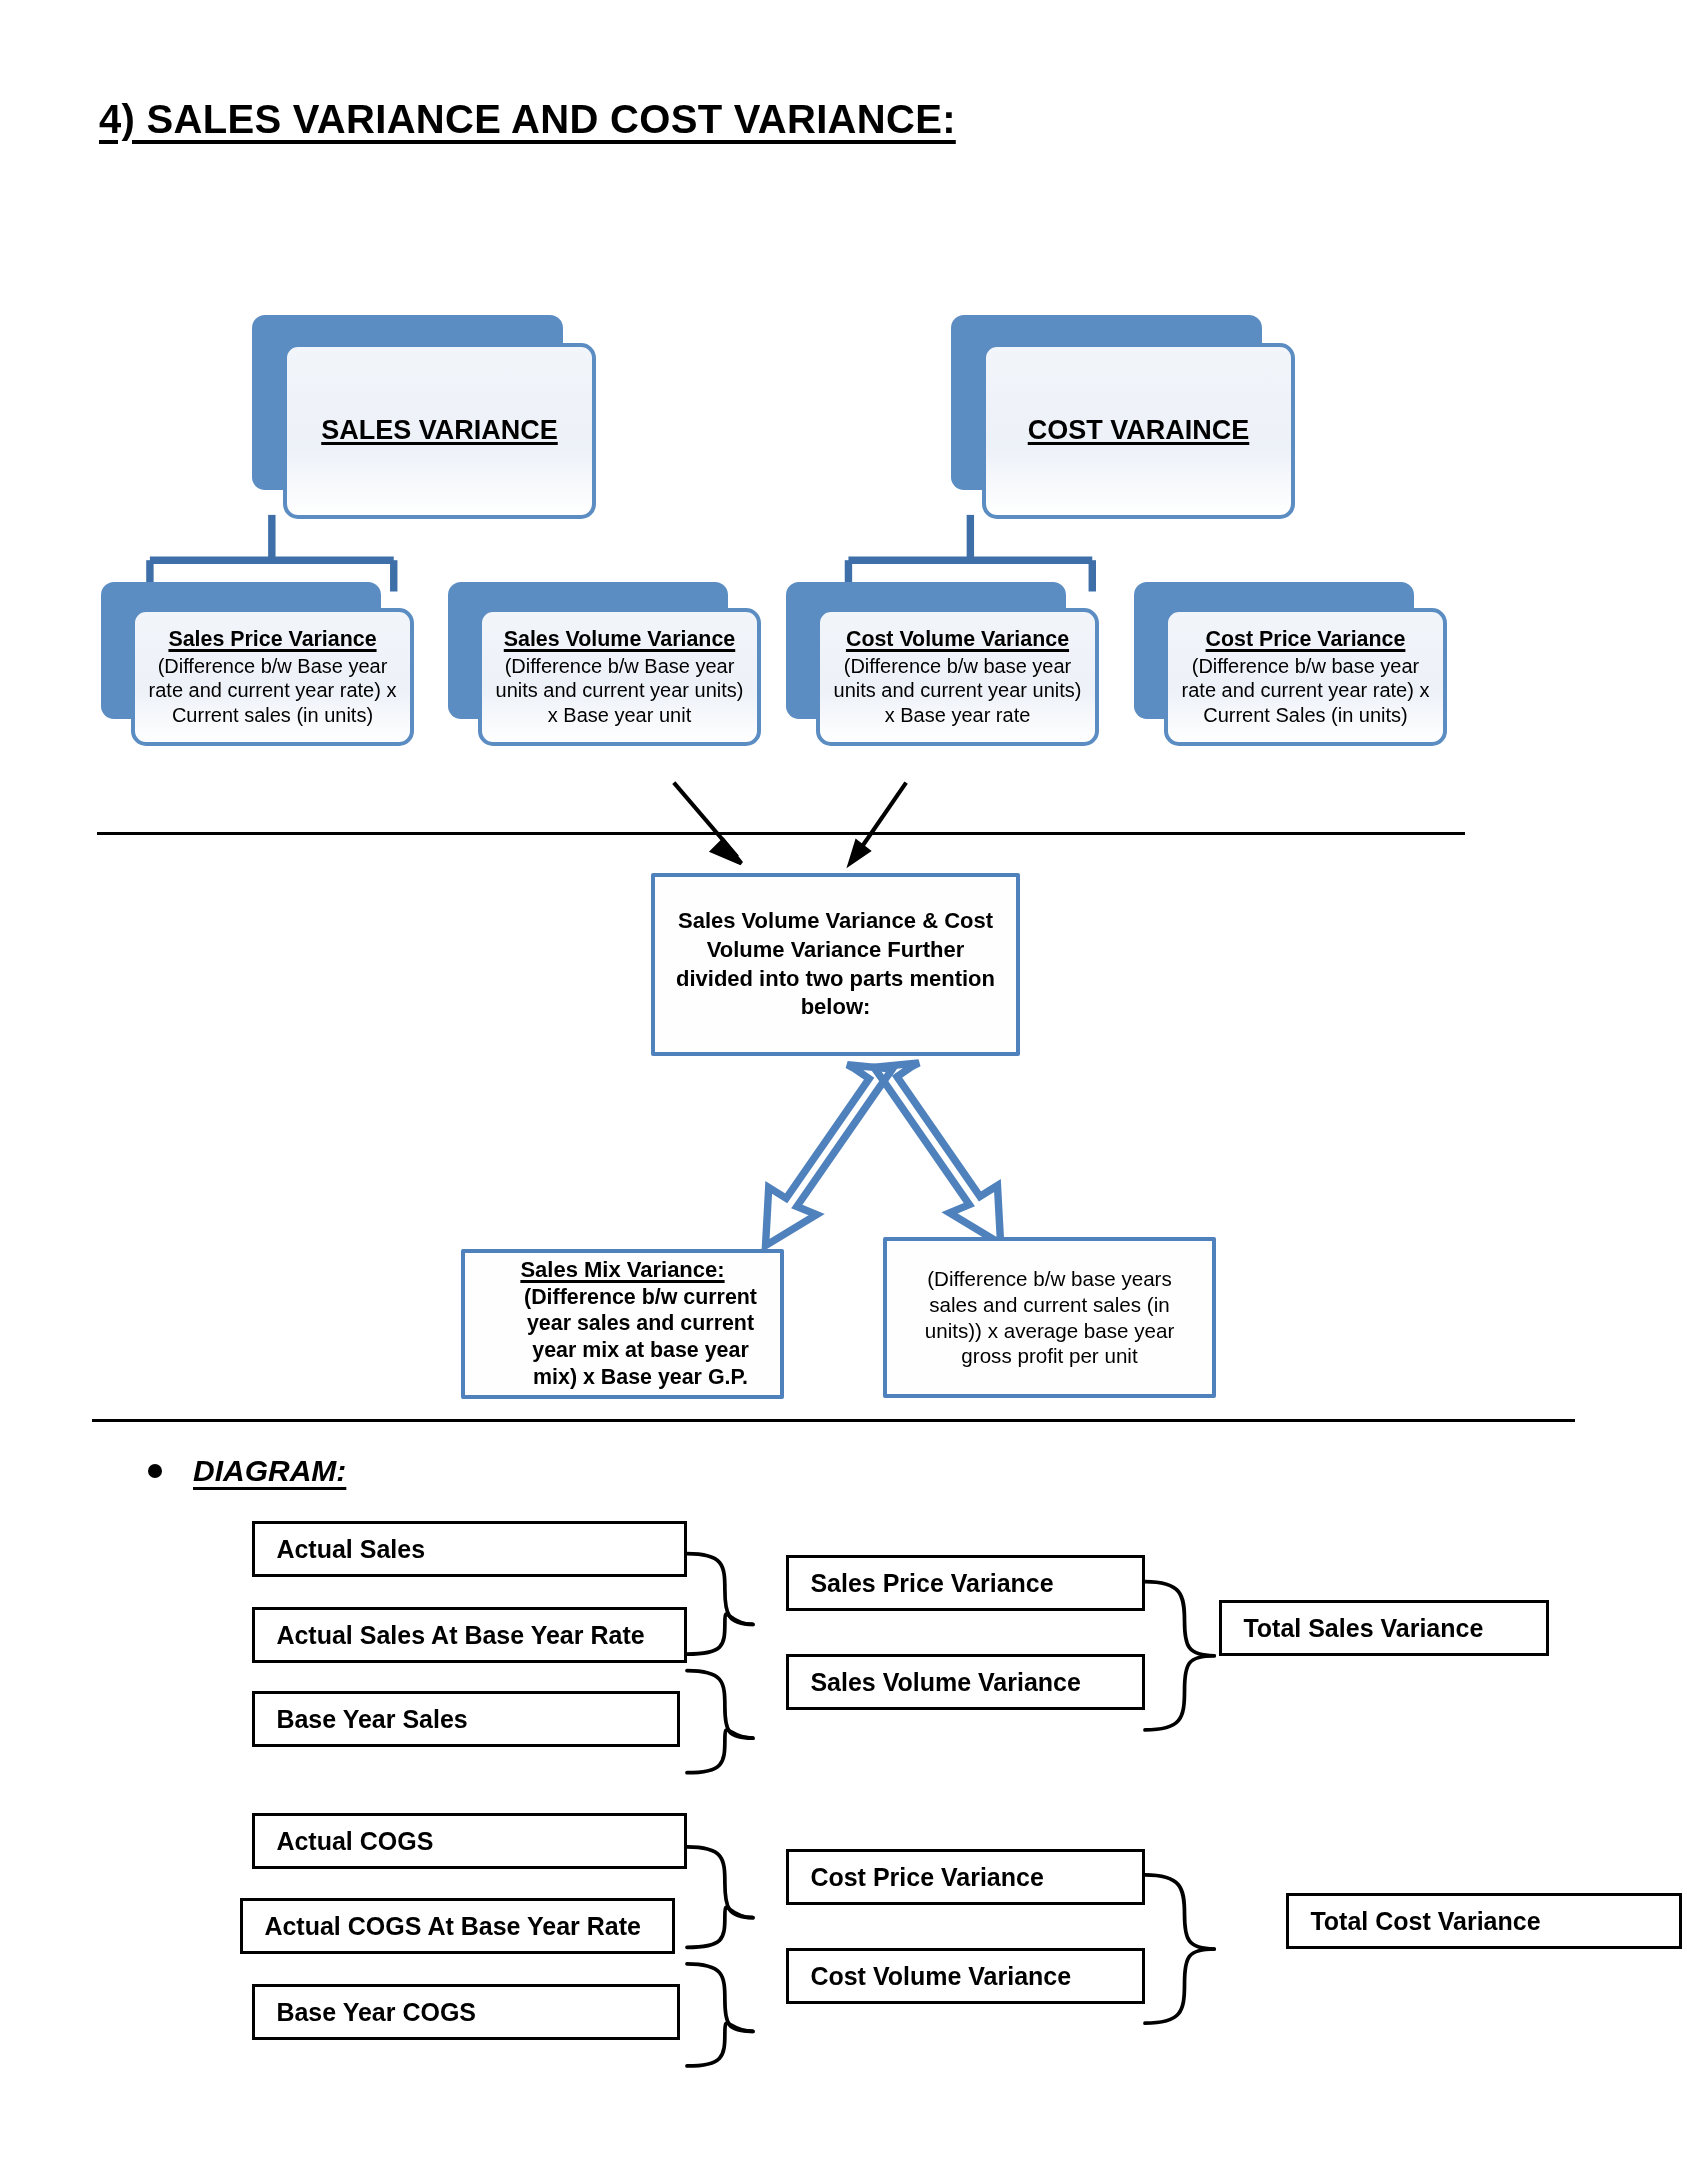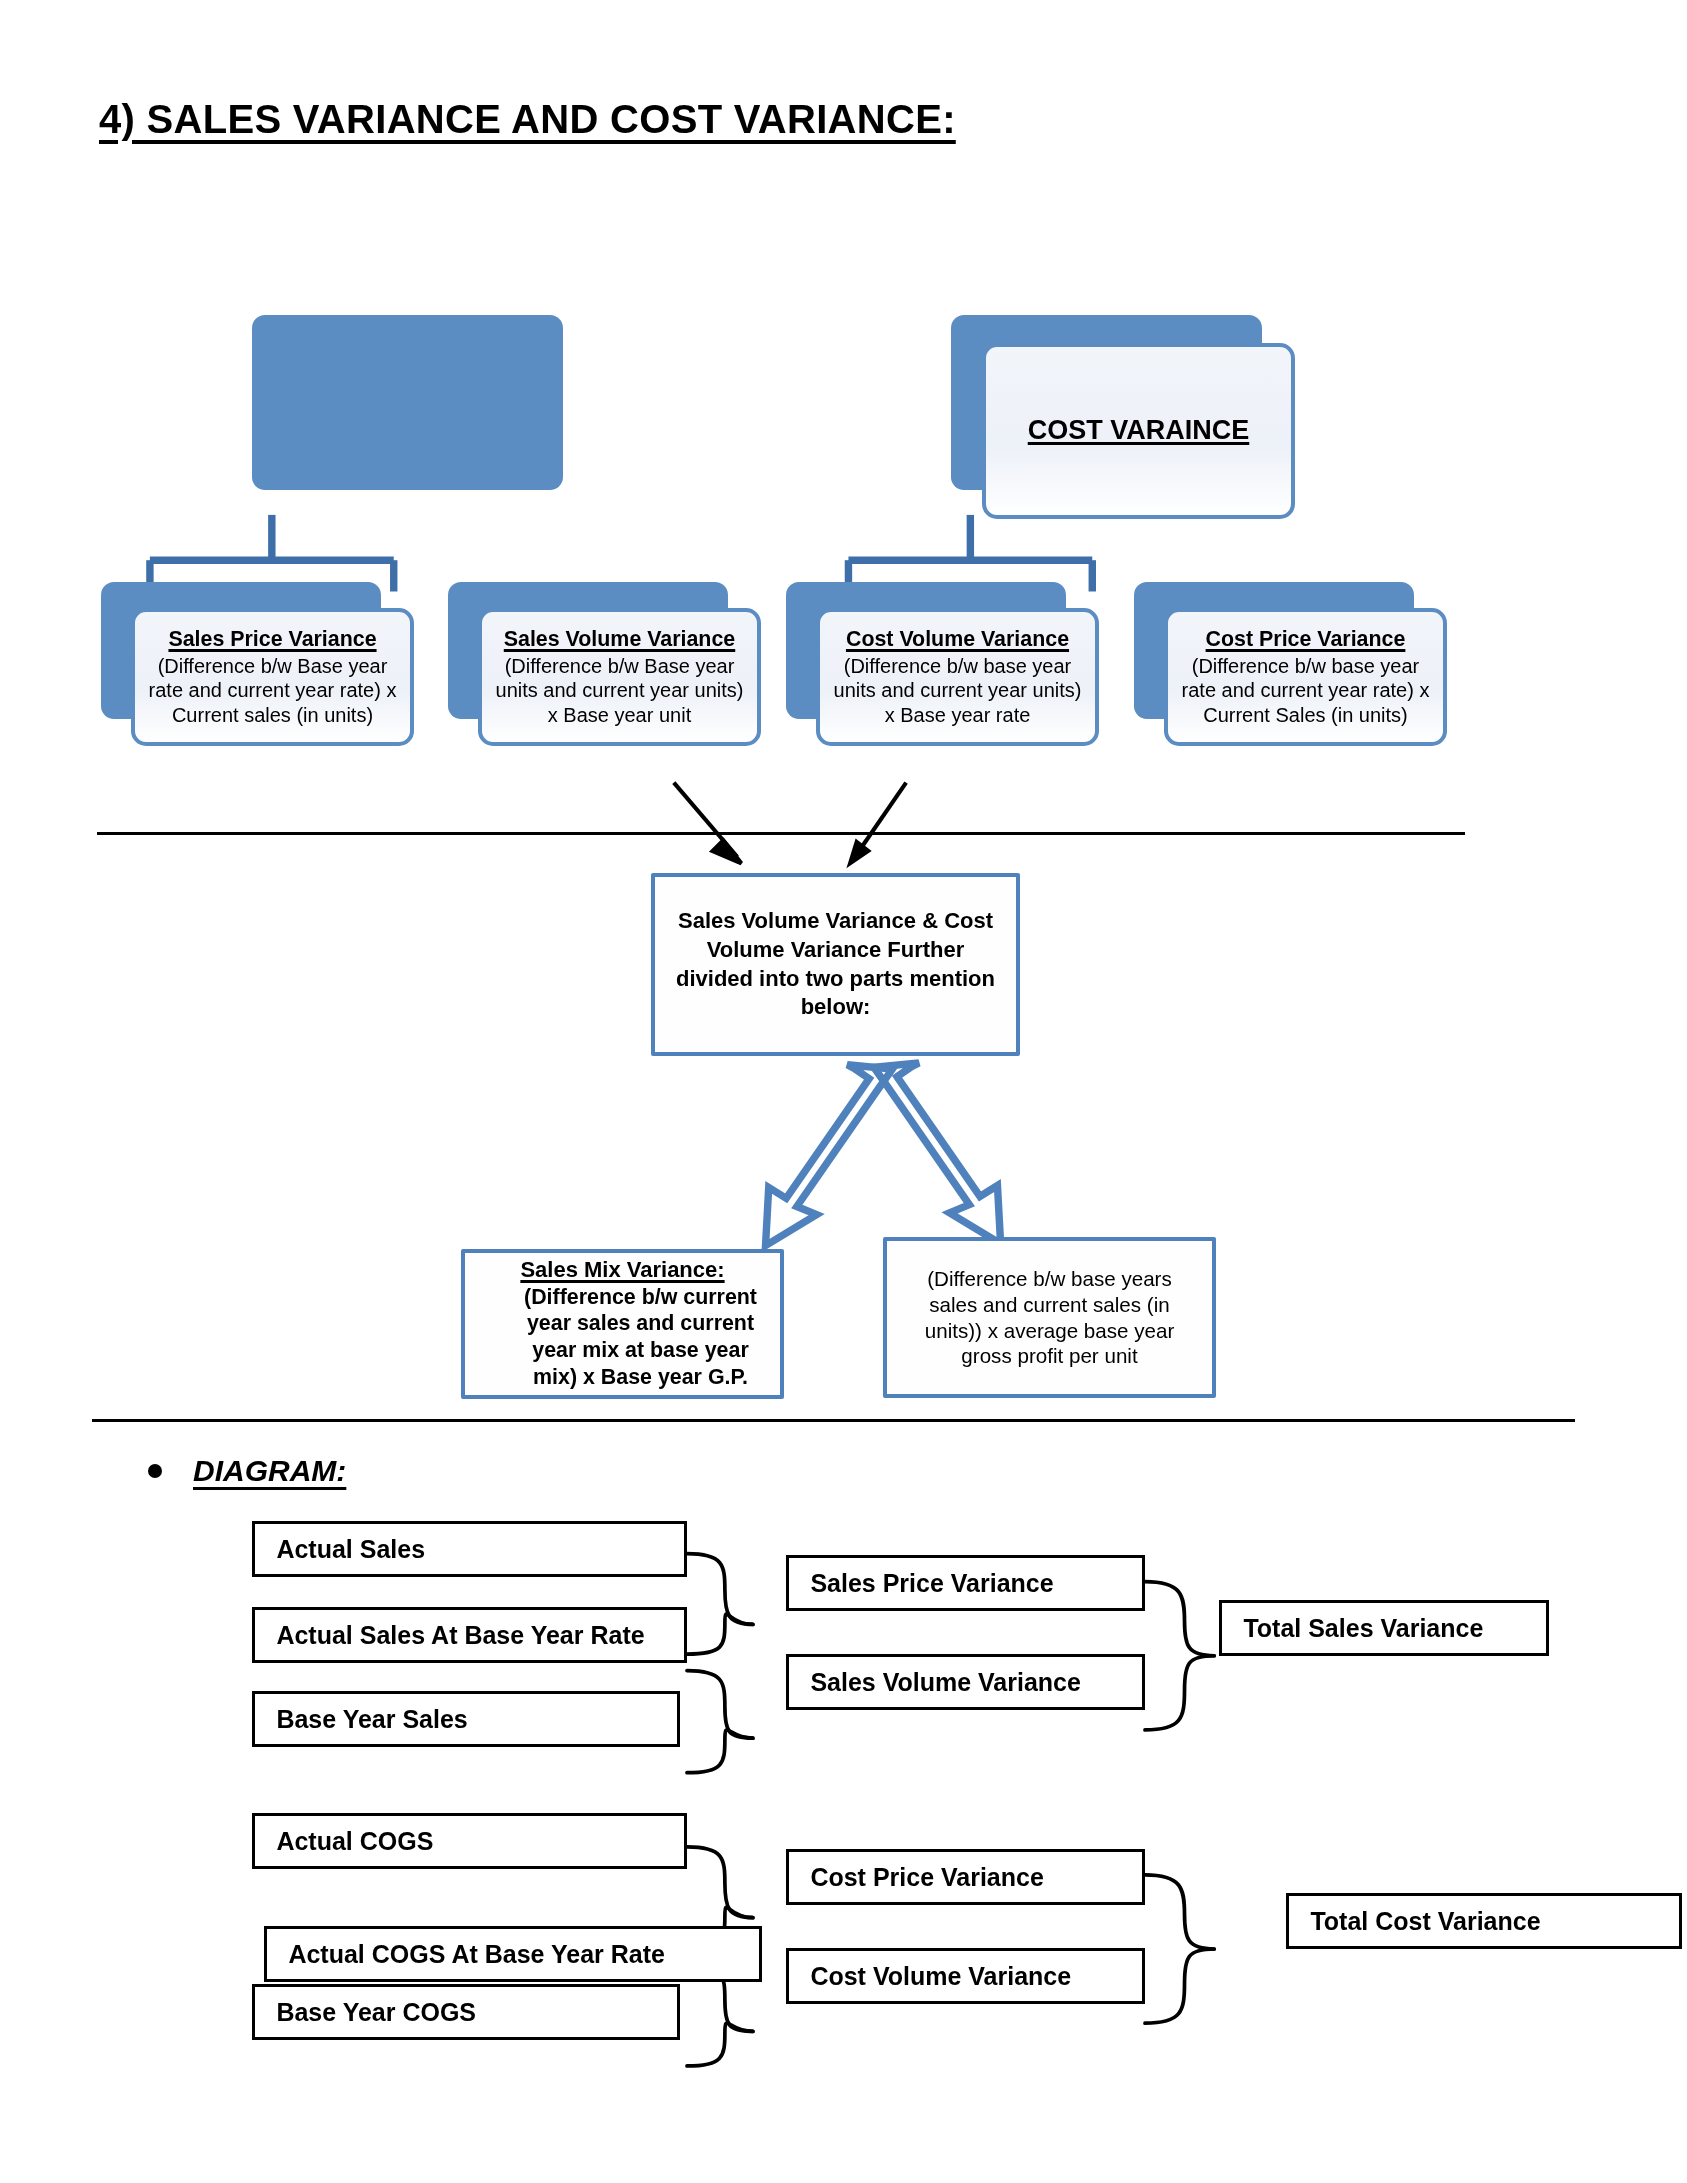--- a/index.html
+++ b/index.html
@@ -232,20 +232,23 @@
       <path d="M 834 2384 C 878 2384 880 2398 880 2428 C 880 2458 884 2466 914 2466"></path>
       <path d="M 834 2508 C 878 2508 880 2496 880 2468 C 880 2442 884 2466 914 2466"></path>
 
       <path d="M 1390 2276 C 1434 2276 1438 2292 1438 2324 C 1438 2354 1442 2366 1474 2366"></path>
       <path d="M 1390 2456 C 1434 2456 1438 2442 1438 2408 C 1438 2376 1442 2366 1474 2366"></path>
     </g>
   </svg>
 
   <div class="sa-node lvl1" style="left:252px; top:315px; width:346px; height:206px;">
     <div class="sa-shadow"></div>
+    <div class="sa-front">
+      <div class="sa-title">SALES VARIANCE</div>
+    </div>
   </div>
 
   <div class="sa-node lvl1" style="left:951px; top:315px; width:346px; height:206px;">
     <div class="sa-shadow"></div>
     <div class="sa-front">
       <div class="sa-title">COST VARAINCE</div>
     </div>
   </div>
 
   <div class="sa-node lvl2" style="left:101px; top:582px; width:315px; height:166px;">
@@ -318,21 +321,21 @@
     <span>Sales Volume Variance</span>
   </div>
 
   <div class="rect-node" style="left:1219px; top:1600px; width:330px; height:56px;">
     <span>Total Sales Variance</span>
   </div>
 
   <div class="rect-node" style="left:252px; top:1813px; width:435px; height:56px;">
     <span>Actual COGS</span>
   </div>
-  <div class="rect-node" style="left:264px; top:1898px; width:498px; height:56px;margin-top:28px;">
+  <div class="rect-node" style="left:240px; top:1898px; width:435px; height:56px;">
     <span>Actual COGS At Base Year Rate</span>
   </div>
   <div class="rect-node" style="left:252px; top:1984px; width:428px; height:56px;">
     <span>Base Year COGS</span>
   </div>
 
   <div class="rect-node" style="left:786px; top:1849px; width:359px; height:56px;">
     <span>Cost Price Variance</span>
   </div>
   <div class="rect-node" style="left:786px; top:1948px; width:359px; height:56px;">

